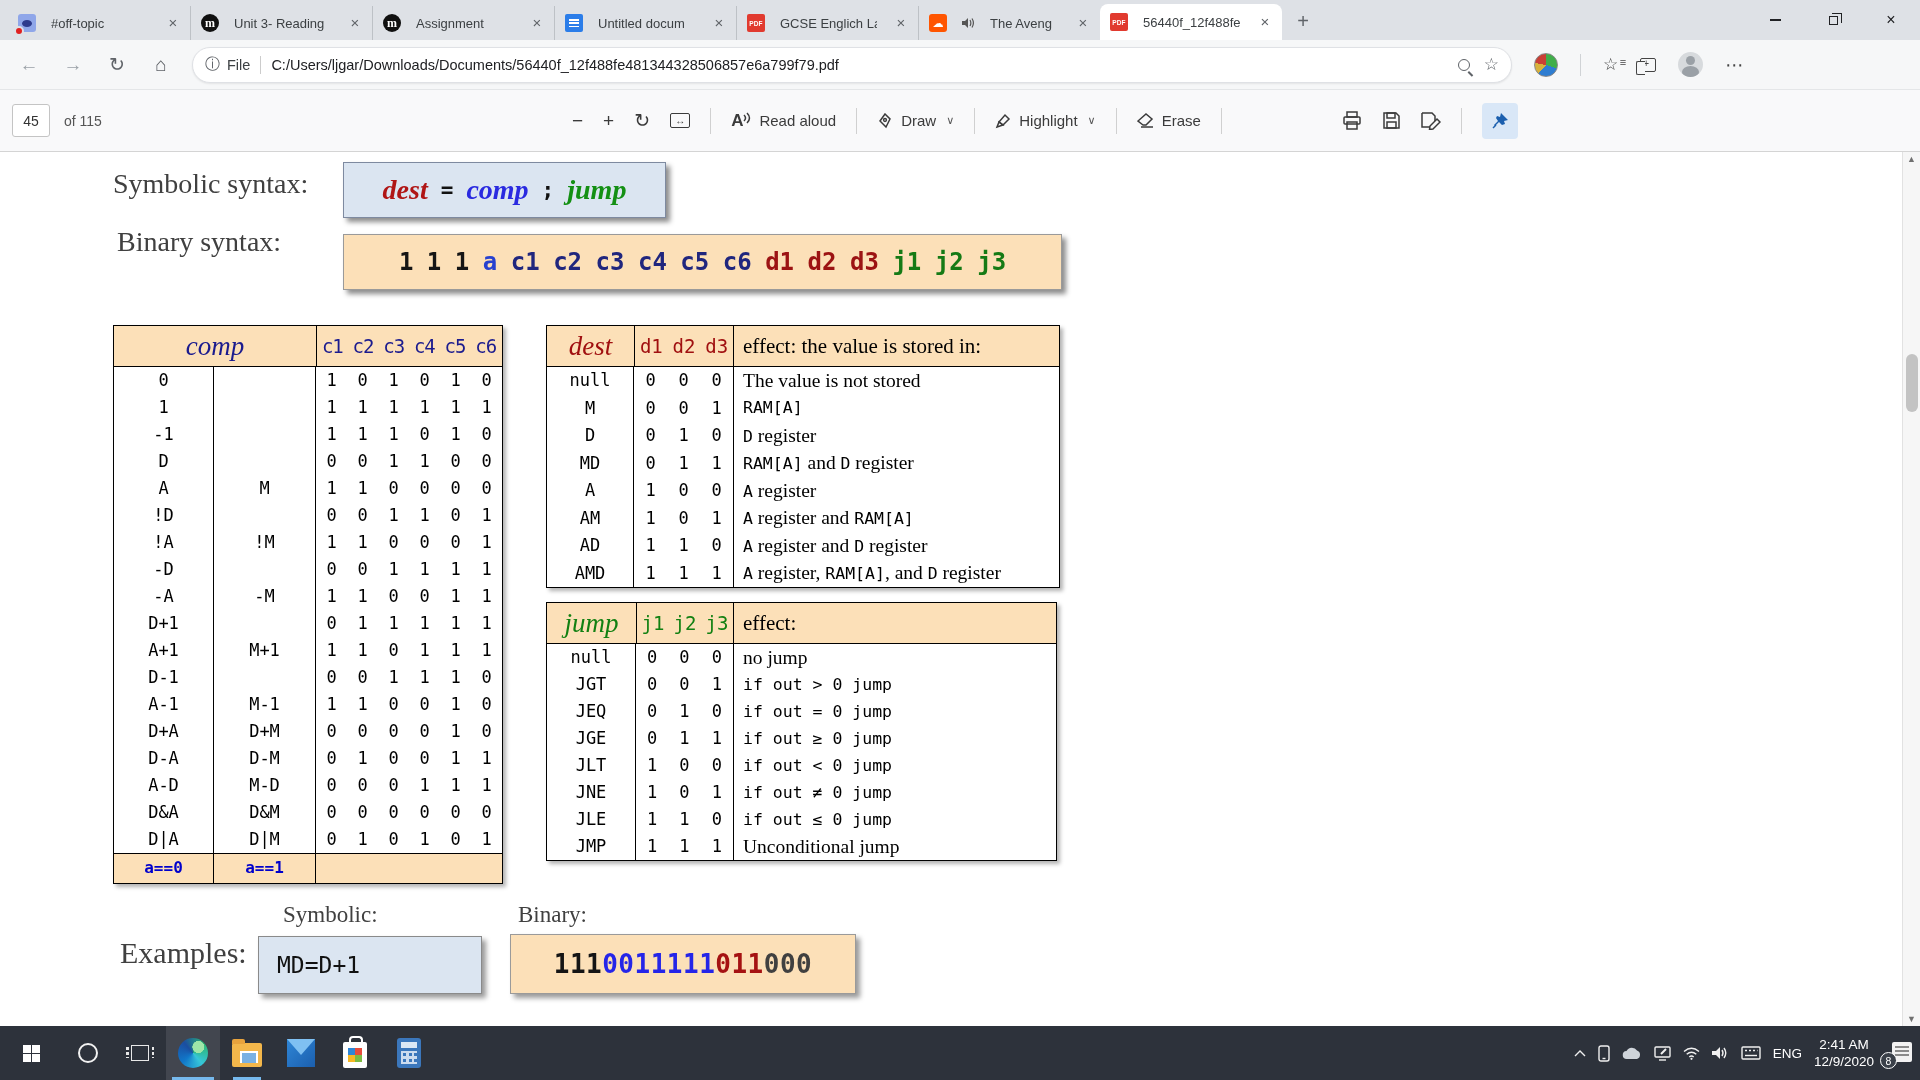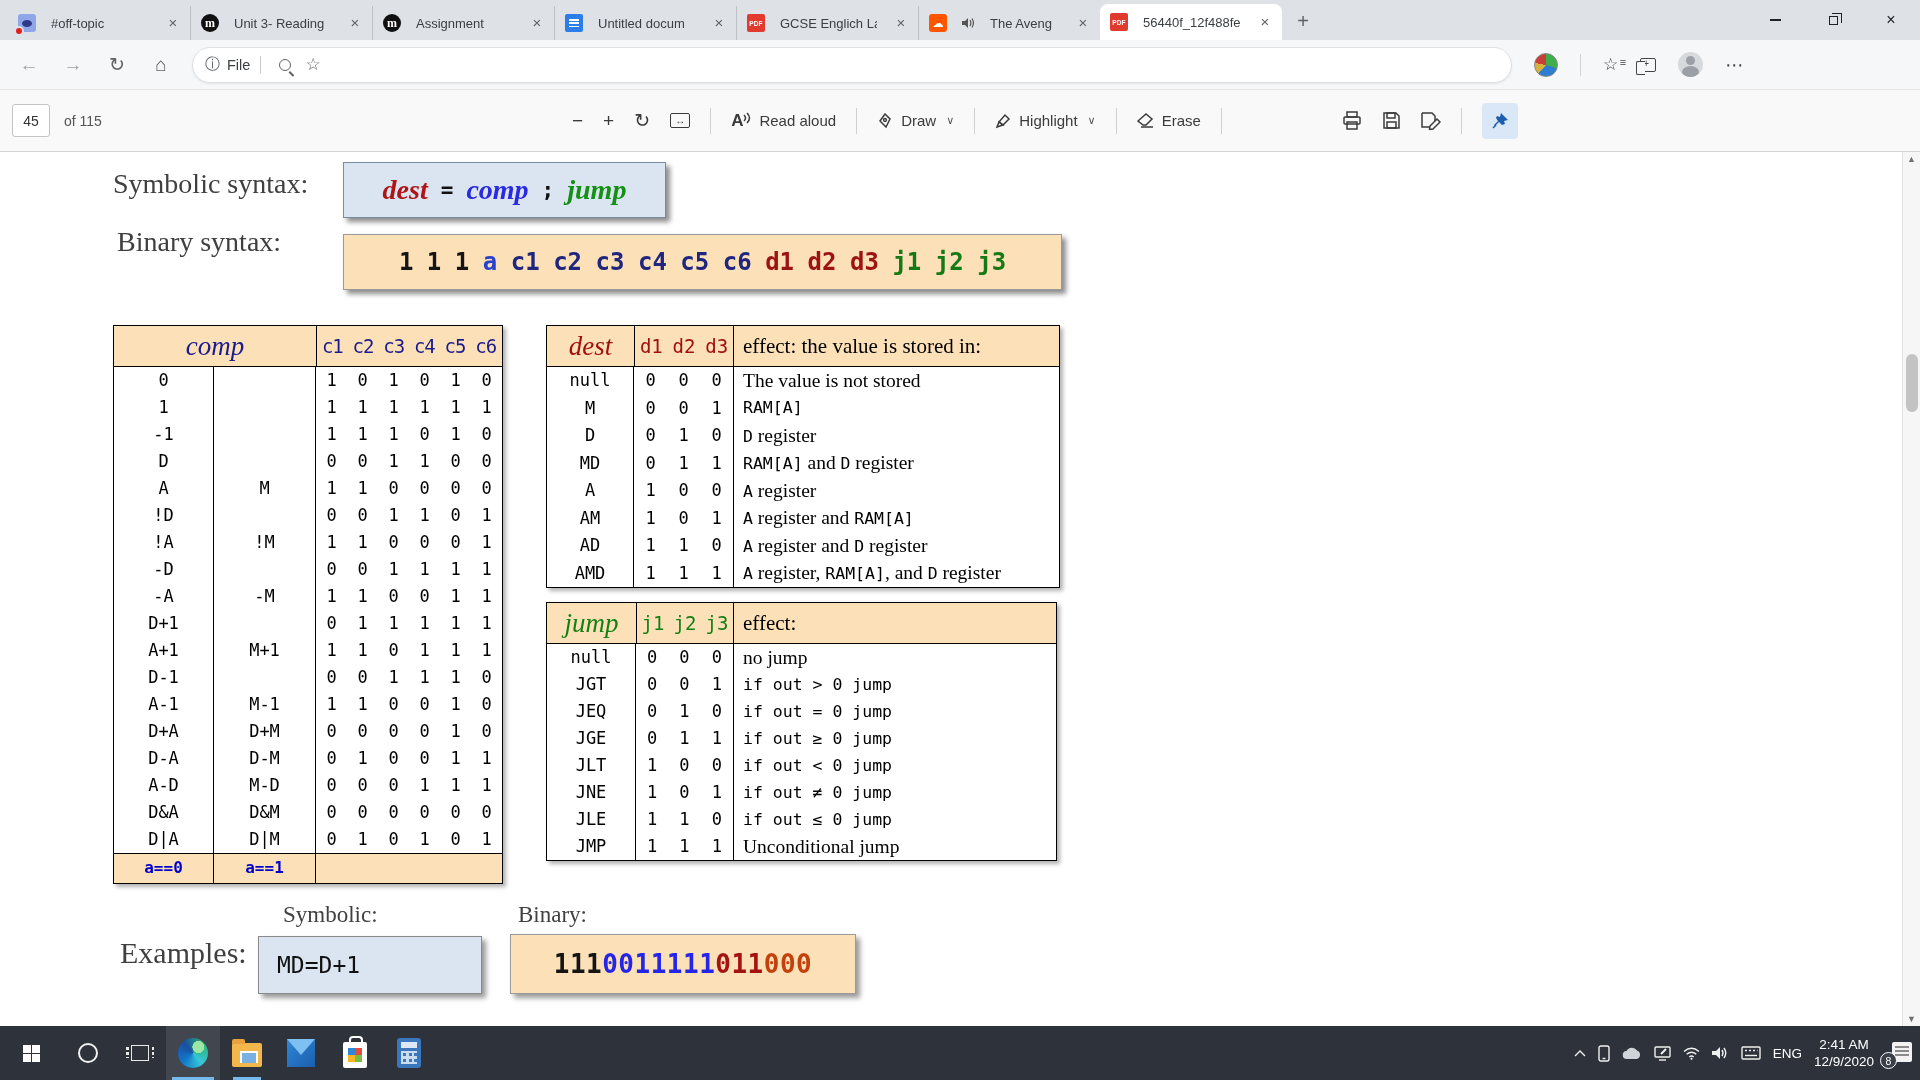--- a/index.html
+++ b/index.html
@@ -266,20 +266,21 @@
 
   <div class="addressbar">
     <span class="nav-ic dim">←</span>
     <span class="nav-ic dim">→</span>
     <span class="nav-ic">↻</span>
     <span class="nav-ic">⌂</span>
     <div class="omnibox">
       <span class="ob-info">ⓘ</span>
       <span class="ob-file">File</span>
       <span class="ob-vsep"></span>
+      <span class="ob-url">C:/Users/ljgar/Downloads/Documents/56440f_12f488fe481344328506857e6a799f79.pdf</span>
       <span class="mag"></span>
       <span class="ob-star">☆</span>
     </div>
     <div class="bar-right">
       <span class="idm"></span>
       <span class="vsep"></span>
       <span class="ic-favlist">☆</span>
       <span class="ic-collections"></span>
       <span class="avatar"></span>
       <span class="ic-more">⋯</span>
@@ -802,21 +803,21 @@
     </div>
 
     <div class="seriflabel exlbl-sym">Symbolic:</div>
     <div class="seriflabel exlbl-bin">Binary:</div>
     <div class="seriflabel exlbl-main">Examples:</div>
     <div class="ex-sym-box">MD=D+1</div>
     <div class="ex-bin-box">
         <span style="color: rgb(21, 21, 21); text-align: center;">111</span>
         <span style="color: rgb(37, 37, 232);">0011111</span>
         <span style="color: rgb(165, 18, 18);">011</span>
-        <span style="color: #c2410c;">000</span>
+        <span style="color: #404040;">000</span>
       </div>
 
     <div class="scrollbar">
       <div class="sb-up">▲</div>
       <div class="sb-thumb"></div>
       <div class="sb-down">▼</div>
     </div>
   </div>
 
   <div class="taskbar">

